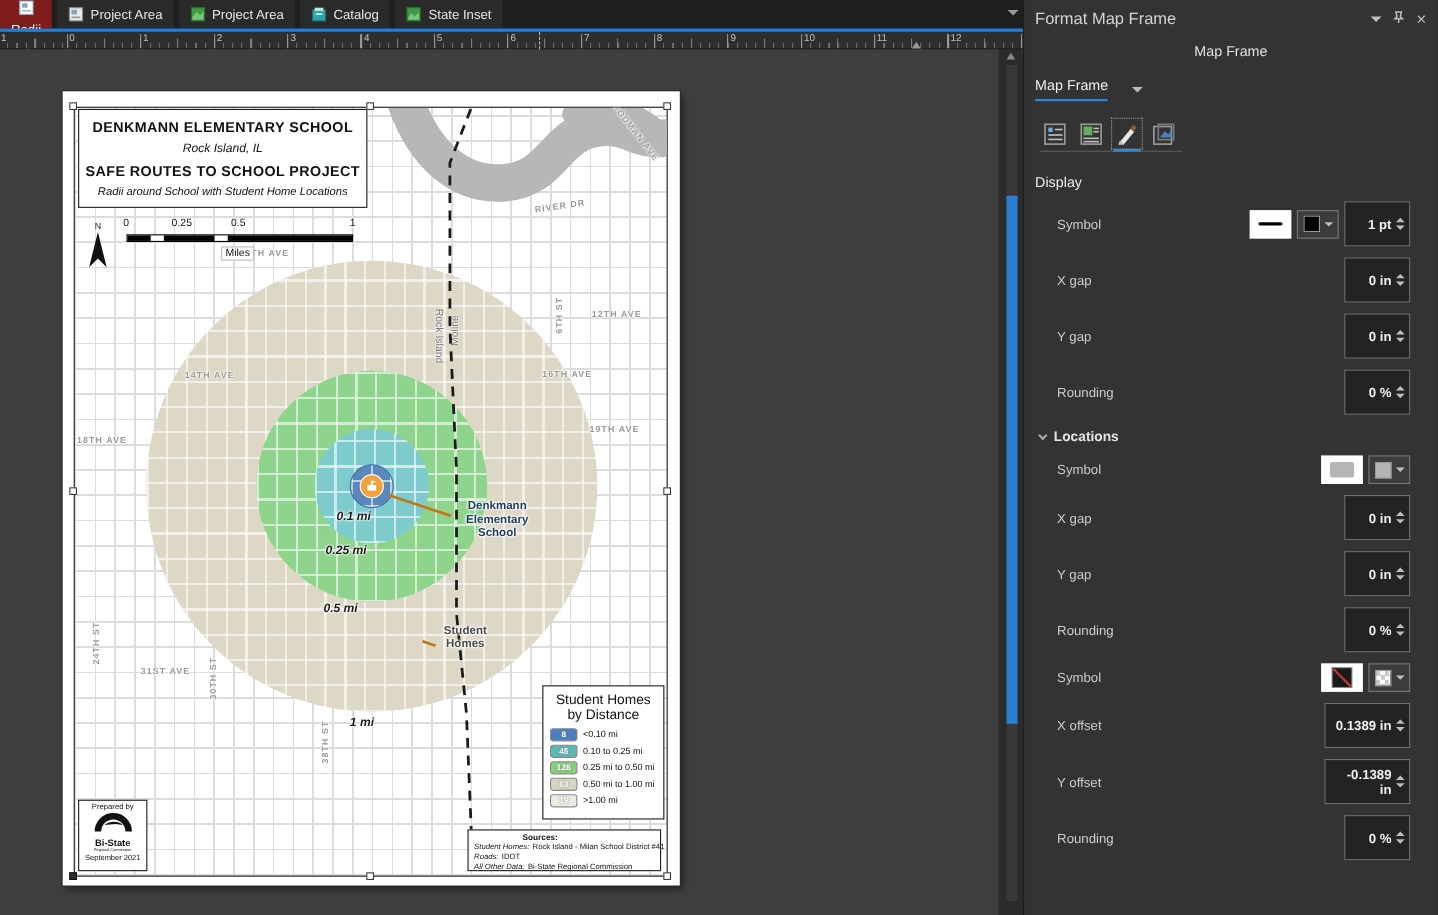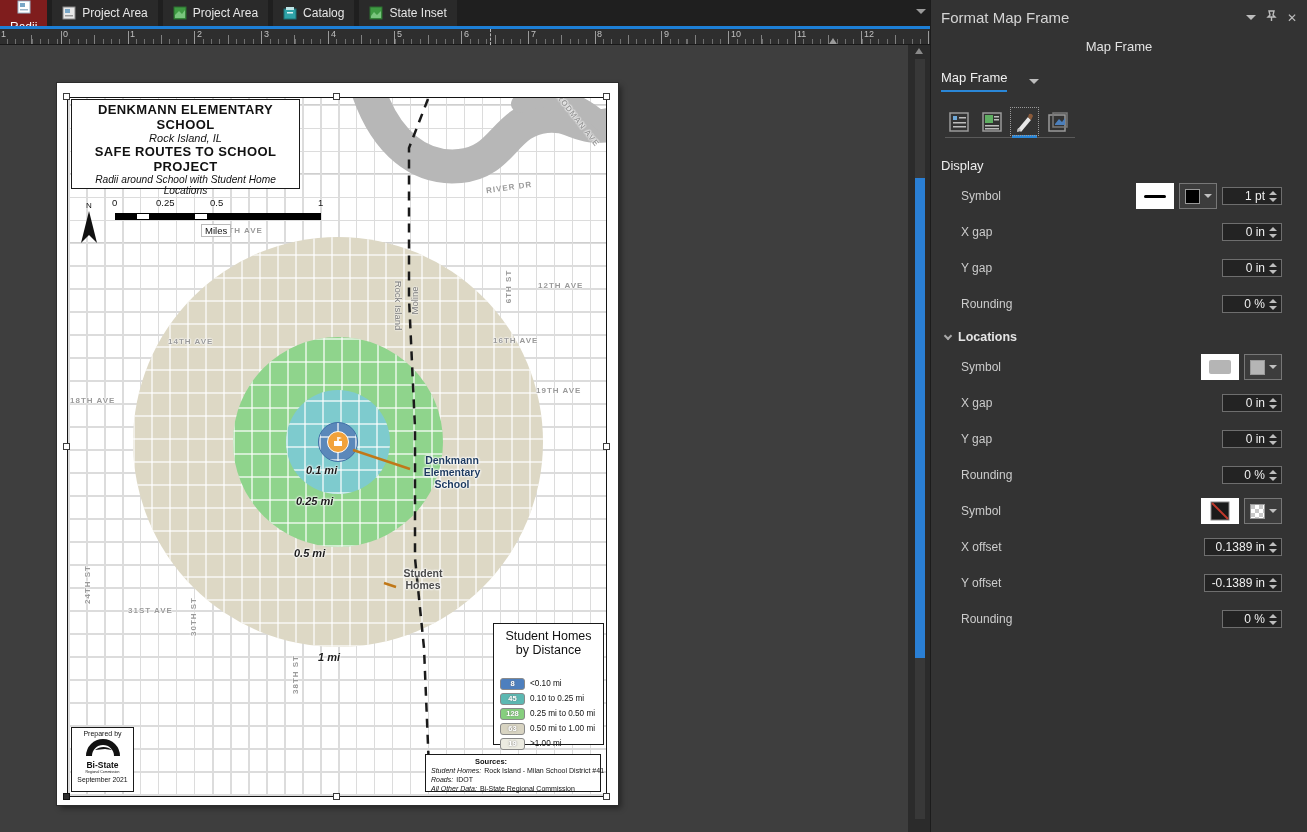--- a/index.html
+++ b/index.html
@@ -78,40 +78,40 @@
   .lbl-school { left:336px; top:357px; width:96px; font-size:10.5px; color:#1d3a5f; }
   .lbl-homes  { left:322px; top:470px; width:66px; font-size:10.5px; color:#4a4a4a; }
 
   .street { position:absolute; z-index:5; font-size:8px; font-weight:bold; letter-spacing:1px;
             color:#9a9a9a; white-space:nowrap;
             text-shadow:0 0 2px #fff,0 0 2px #fff,0 0 2px #fff; }
   .street.vert { transform:rotate(-90deg); }
   .city { position:absolute; z-index:5; font-size:9.5px; color:#7a7a7a; white-space:nowrap;
           text-shadow:0 0 2px #fff,0 0 2px #fff; }
 
-  .title-box { position:absolute; left:3px; top:1px; width:229px; height:90px; z-index:10;
+  .title-box { position:absolute; left:3px; top:1px; width:263px; height:90px; z-index:10;
                background:#fff; border:1.5px solid #1a1a1a; display:flex; flex-direction:column;
                justify-content:space-evenly; align-items:center; text-align:center; padding:2px 4px; }
   .tb1,.tb3 { font-size:13px; font-weight:bold; letter-spacing:.4px; color:#111; }
   .tb2 { font-size:11px; font-style:italic; color:#111; }
   .tb4 { font-size:10.2px; font-style:italic; color:#111; }
 
   .north { position:absolute; left:10px; top:103px; z-index:10; text-align:center; }
   .scalebar { position:absolute; left:0; top:0; z-index:10; }
   .sb-tick { position:absolute; top:99px; font-size:9.5px; color:#111;
              text-shadow:0 0 2px #fff,0 0 2px #fff; }
   .sb-bar { position:absolute; left:47px; top:115px; width:206px; height:7px; background:#fff;
             border:1px solid #000; }
   .sb-seg { position:absolute; top:0; height:100%; background:#000; }
   .sb-unit { position:absolute; left:133px; top:126px; font-size:9.5px; color:#111; background:#fff;
              padding:0 3px; border:1px solid #bbb; }
 
   .legend { position:absolute; left:425px; top:525px; width:111px; height:122px; z-index:10;
             background:#fff; border:1.5px solid #1a1a1a; padding:5px 6px 4px 6px; }
-  .lg-title { text-align:center; font-size:12.5px; color:#111; line-height:1.15; margin-bottom:20px; }
+  .lg-title { text-align:center; font-size:12.5px; color:#111; line-height:1.15; margin-bottom:4px; }
   .lg-row { display:flex; align-items:center; gap:5px; margin-top:3px; }
   .lg-sw { width:25px; height:12px; border:1px solid #8a8a8a; border-radius:3px; flex:0 0 auto;
            display:flex; align-items:center; justify-content:center;
            font-size:7.5px; font-weight:bold; color:#fff; text-shadow:0 0 2px #777; }
   .lg-lb { font-size:8.2px; color:#111; white-space:nowrap; }
 
   .sources { position:absolute; left:357px; top:656px; width:176px; height:38px; z-index:10;
              background:#fff; border:1.5px solid #1a1a1a; padding:2px 5px; }
   .src-h { font-size:7.5px; font-weight:bold; color:#111;padding-left:44px; }
   .src-l { font-size:7px; color:#111; line-height:1.3; white-space:nowrap; }
@@ -153,21 +153,21 @@
   .expander { display:flex; align-items:center; gap:7px; margin:13px 0 0 14px; }
   .chev { width:6px; height:6px; border-left:2px solid #a8a8a8; border-bottom:2px solid #a8a8a8;
           transform:rotate(-45deg); margin-top:-3px; }
   .exp-title { font-size:12.5px; font-weight:bold; color:#e4e4e4; }
 
   .p-row { display:flex; align-items:center; margin:10px 25px 0 30px; min-height:26px; }
   .p-row .lbl { flex:1; color:#cccccc; }
   .ctrls { display:flex; align-items:center; gap:5px; }
 
   .spin { display:flex; align-items:center; background:#232323; border:1px solid #6e6e6e;
-          height:18px; }
+          height:41px;font-weight:bold; }
   .spin .spin-val { text-align:right; color:#f0f0f0; font-size:12px; padding:0 4px 0 6px; flex:1; }
   .spin.w58 { width:60px; } .spin.w76 { width:78px; }
   .spin-btns { display:flex; flex-direction:column; justify-content:center; gap:3px; padding-right:4px; }
   .spin-btns i { display:block; width:0; height:0; border-left:4px solid transparent; border-right:4px solid transparent; }
   .spin-btns i.up { border-bottom:4px solid #bdbdbd; }
   .spin-btns i.dn { border-top:4px solid #bdbdbd; }
 
   .sym-btn { width:38px; height:26px; background:#ffffff; display:flex; align-items:center; justify-content:center; }
   .color-dd { width:38px; height:26px; background:#3c3c3c; border:1px solid #777;
               display:flex; align-items:center; justify-content:center; gap:4px; }

